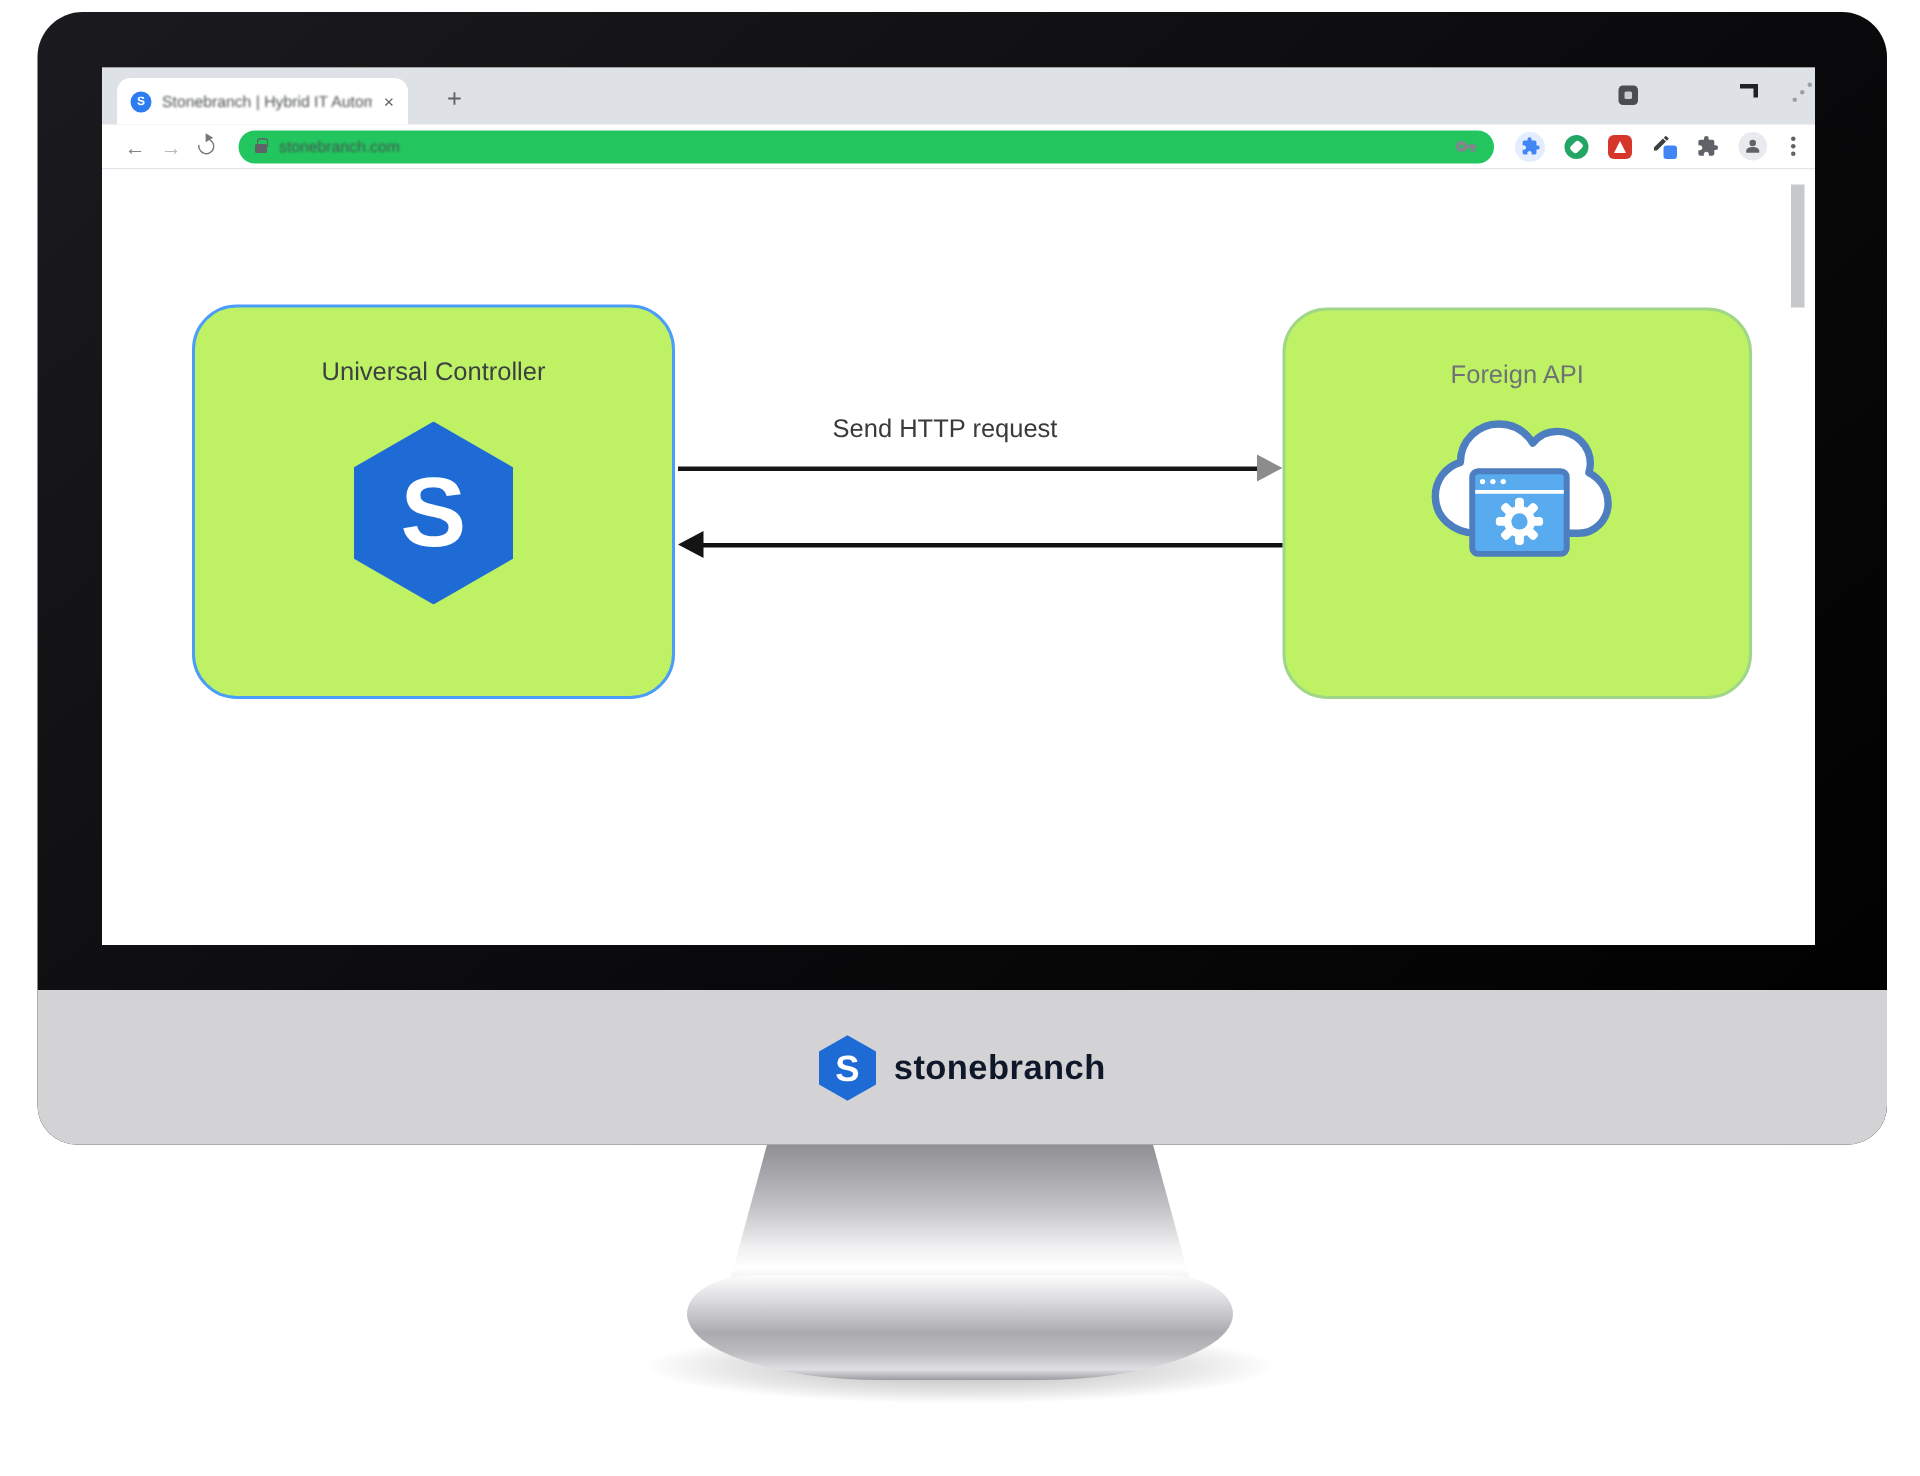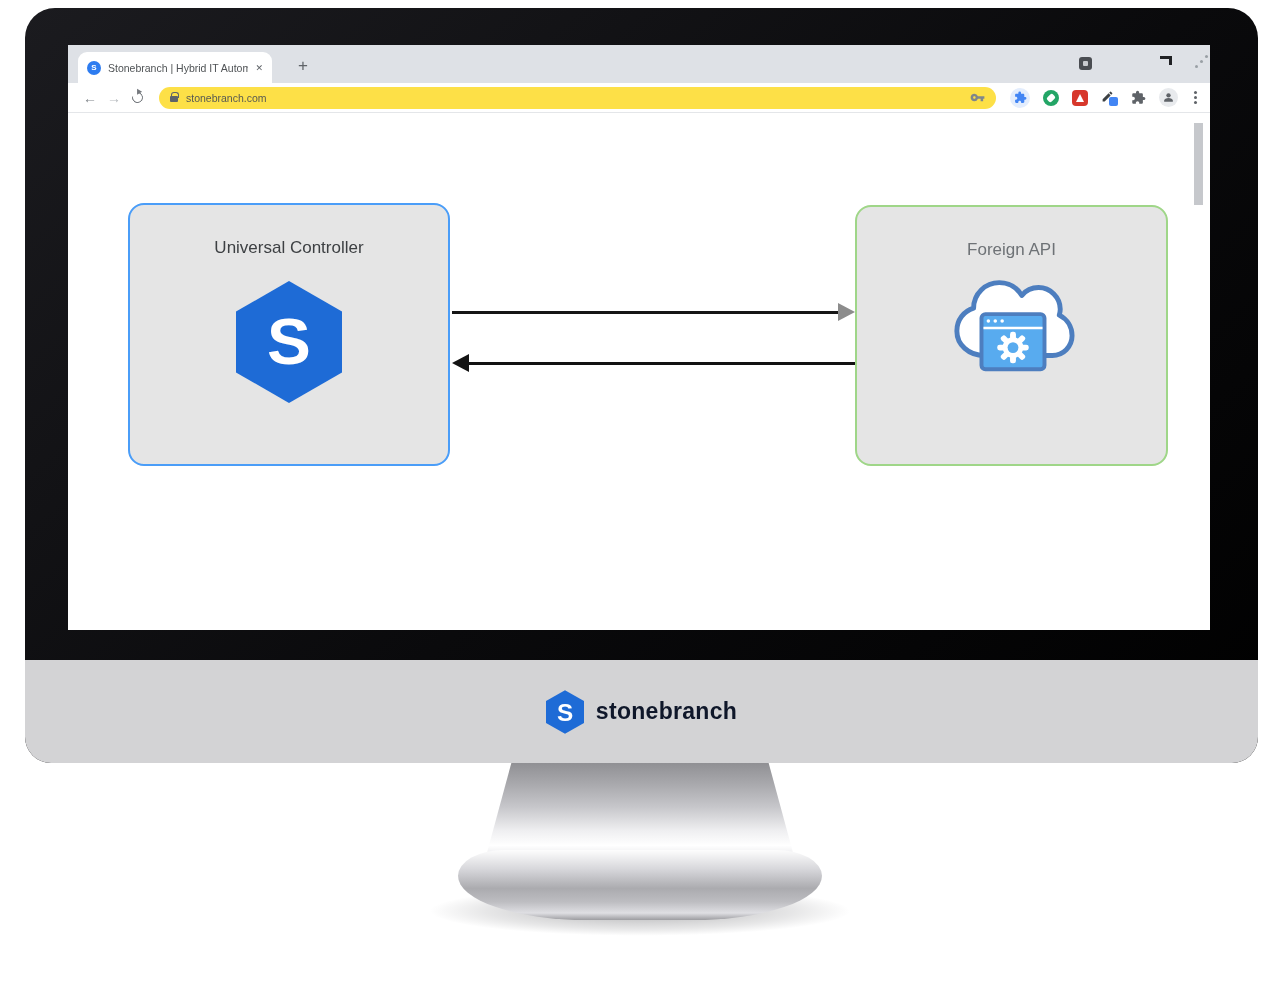--- a/index.html
+++ b/index.html
@@ -48,21 +48,21 @@
 
   .toolbar { height:30px; background:#fff; display:flex; align-items:center; padding:0 10px;
              border-bottom:1px solid #e4e6e9; }
   .nav-ico { width:24px; text-align:center; font-size:14px; color:#80868b; flex:none; }
   .nav-ico.dis { color:#b6babe; }
   .icon-reload { width:11px; height:11px; border:1.7px solid #75797e; border-radius:50%;
                  border-top-color:transparent; transform:rotate(-35deg); position:relative; margin:0 8px 0 6px; flex:none; }
   .icon-reload::after { content:''; position:absolute; right:-3px; top:-2px;
                  border-left:5px solid #75797e; border-top:3px solid transparent; border-bottom:3px solid transparent;
                  transform:rotate(35deg); }
-  .omnibox { flex:1; height:22px; background:#fde047; border-radius:11px; margin:0 12px 0 8px;
+  .omnibox { flex:1; height:22px; background:#22c55e; border-radius:11px; margin:0 12px 0 8px;
              display:flex; align-items:center; padding:0 11px; }
   .lock { width:8px; height:6px; background:#5f6368; border-radius:1px; position:relative;
           margin-right:8px; margin-top:3px; flex:none; }
   .lock::before { content:''; position:absolute; top:-4px; left:1px; width:6px; height:5px;
           border:1.4px solid #5f6368; border-bottom:none; border-radius:3px 3px 0 0; }
   .url { font-size:10.5px; color:#4a4e53; filter:blur(.6px); opacity:.92; }
   .omni-key { margin-left:auto; display:flex; }
   .ext-row { display:flex; align-items:center; gap:13px; flex:none; margin-left:2px; }
   .ext-badge { width:16px; height:16px; border-radius:4px; position:relative; }
   .ext-puzzle-bg { width:20px; height:20px; border-radius:50%; background:#e3edfd;
@@ -79,21 +79,21 @@
                       background:#4285f4; border-radius:2px; }
   .avatar-c { width:19px; height:19px; border-radius:50%; background:#e8eaed;
               display:flex; align-items:center; justify-content:center; }
   .menu-dots { width:3px; height:3px; border-radius:50%; background:#5f6368;
                box-shadow:0 -5px 0 #5f6368, 0 5px 0 #5f6368; margin:0 3px; }
 
   .content { position:relative; height:517px; background:#fff; }
   .scroll-thumb { position:absolute; left:1126px; top:10px; width:9px; height:82px; background:#c6c8cc; }
 
   
-  .node { position:absolute; border-radius:16px; background:#e5e5e5; }
+  .node { position:absolute; border-radius:30px; background:#bef264; }
   .uc-box { left:60px; top:90px; width:322px; height:263px; border:2px solid #4a9df8; }
   .fa-box { left:787px; top:92px; width:313px; height:261px; border:2px solid #9fd688; }
   .node-label { margin-top:33px; text-align:center; font-size:17px; }
   .uc-box .node-label { color:#3d4043; }
   .fa-box .node-label { color:#6e7276; }
   .node-icon { position:absolute; left:50%; transform:translateX(-50%); }
   .uc-hex { top:76px; }
   .fa-cloud { top:58px; }
 
   .edge-line { position:absolute; height:3px; background:#161616; }
@@ -207,20 +207,21 @@
                   <rect x="-3" y="-16" width="6" height="32" rx="2.5" transform="rotate(90)"></rect>
                   <rect x="-3" y="-16" width="6" height="32" rx="2.5" transform="rotate(135)"></rect>
                 </g>
                 <circle r="10.5" fill="#ffffff"></circle>
                 <circle r="5.5" fill="#58abef"></circle>
               </g>
             </svg>
           </div>
         </div>
 
+        <div class="edge-label label1">Send HTTP request</div>
         <div class="edge-line line1"></div>
         <div class="edge-head head1"></div>
 
         <div class="edge-line line2"></div>
         <div class="edge-head head2"></div>
       </div>
     </div>
 
     <div class="chin">
       <svg width="38" height="44" viewBox="0 0 100 115">

